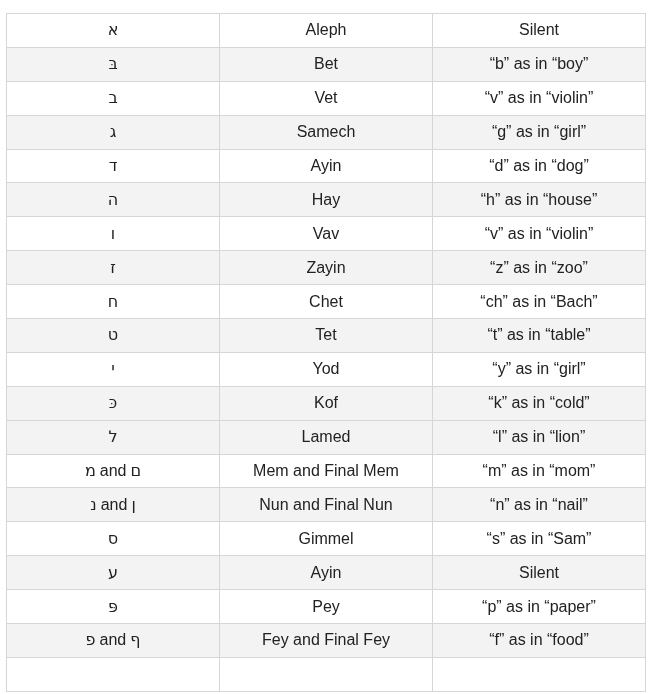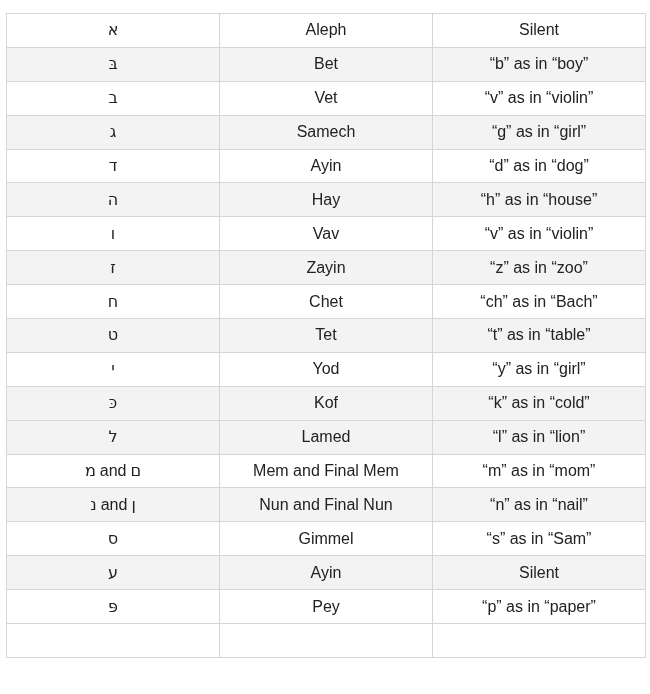--- a/index.html
+++ b/index.html
@@ -141,20 +141,25 @@
       <tr class="even">
         <td class="col-letter letter-cell"><span class="heb">ע</span></td>
         <td class="col-name">Ayin</td>
         <td class="col-sound">Silent</td>
       </tr>
       <tr class="odd">
         <td class="col-letter letter-cell"><span class="heb">פּ</span></td>
         <td class="col-name">Pey</td>
         <td class="col-sound">“p” as in “paper”</td>
       </tr>
+      <tr class="even">
+        <td class="col-letter letter-cell"><span class="heb">פ</span><span class="and-word">and</span><span class="heb">ף</span></td>
+        <td class="col-name">Fey and Final Fey</td>
+        <td class="col-sound">“f” as in “food”</td>
+      </tr>
       <tr class="odd">
         <td class="col-letter"></td>
         <td class="col-name"></td>
         <td class="col-sound"></td>
       </tr>
     </tbody>
   </table>
 </div>
 
 </body></html>

